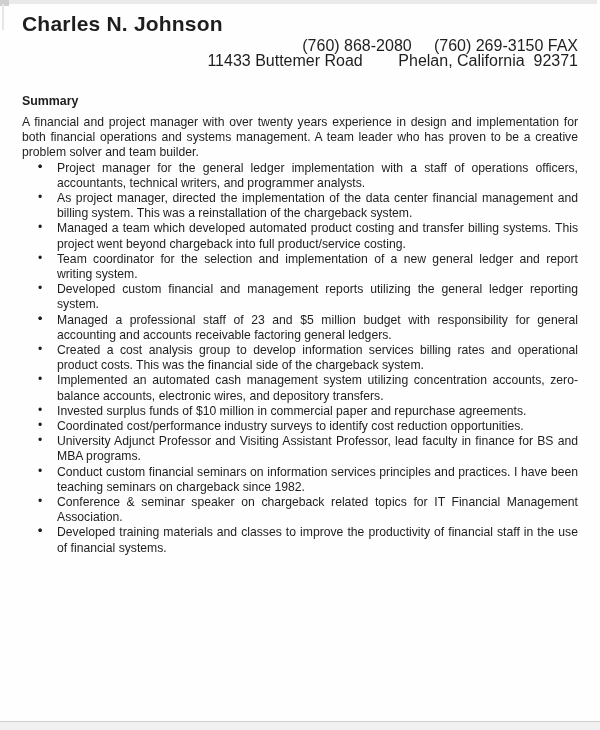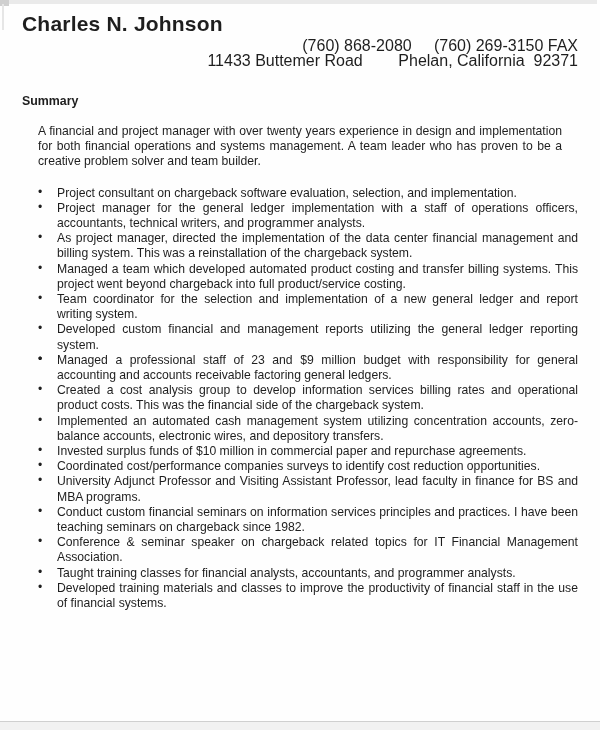--- a/index.html
+++ b/index.html
@@ -54,21 +54,21 @@
     font-weight: bold;
     margin: 0 0 7px 0;
   }
   h2.first {
     margin-top: 26px;
   }
   p.para {
     font-size: 12.2px;
     line-height: 15.2px;
     text-align: justify;
-    margin: 16px;
+    margin: 0;
   }
   ul.bullets {
     list-style: none;
     margin: 0; padding: 0;
     font-size: 12.2px;
     line-height: 15.2px;
   }
   ul.bullets li {
     position: relative;
     padding-left: 35px;
@@ -96,46 +96,46 @@
       <div class="contact">11433 Buttemer Road        Phelan, California  92371</div>
     </header>
 
     <section>
       <h2 class="section-heading first">Summary</h2>
       <p class="para">A financial and project manager with over twenty years experience in design and implementation for both financial operations and systems management.  A team leader who has proven to be a creative problem solver and team builder.</p>
     </section>
 
     <section>
       <ul class="bullets">
-          <li><span class="dot">•</span><span>Project consultant on chargeback software evaluation, selection, and implementation.</span></li>
+          <li><span class="dot">•</span></li>
           <li><span class="dot">•</span><span>Project manager for the general ledger implementation with a staff of operations officers, accountants, technical writers, and programmer analysts.</span></li>
           <li><span class="dot">•</span><span>As project manager, directed the implementation of the data center financial management and billing system.  This was a reinstallation of the chargeback system.</span></li>
           <li><span class="dot">•</span><span>Managed a team which developed automated product costing and transfer billing systems.  This project went beyond chargeback into full product/service costing.</span></li>
           <li><span class="dot">•</span><span>Team coordinator for the selection and implementation of a new general ledger and report writing system.</span></li>
           <li><span class="dot">•</span><span>Developed custom financial and management reports utilizing the general ledger reporting system.</span></li>
         </ul>
     </section>
 
     <section>
       <ul class="bullets">
           <li><span class="dot">•</span></li>
-          <li><span class="dot">•</span><span>Managed a professional staff of 23 and $9 million budget with responsibility for general accounting and accounts receivable factoring general ledgers.</span></li>
+          <li><span class="dot">•</span><span>Managed a professional staff of 23 and $5 million budget with responsibility for general accounting and accounts receivable factoring general ledgers.</span></li>
           <li><span class="dot">•</span><span>Created a cost analysis group to develop information services billing rates and operational product costs.  This was the financial side of the chargeback system.</span></li>
           <li><span class="dot">•</span><span>Implemented an automated cash management system utilizing concentration accounts, zero-balance accounts, electronic wires, and depository transfers.</span></li>
           <li><span class="dot">•</span><span>Invested surplus funds of $10 million in commercial paper and repurchase agreements.</span></li>
-          <li><span class="dot">•</span><span>Coordinated cost/performance companies surveys to identify cost reduction opportunities.</span></li>
+          <li><span class="dot">•</span><span>Coordinated cost/performance industry surveys to identify cost reduction opportunities.</span></li>
         </ul>
     </section>
 
     <section>
       <ul class="bullets">
           <li><span class="dot">•</span><span>University Adjunct Professor and Visiting Assistant Professor, lead faculty in finance for BS and MBA programs.</span></li>
           <li><span class="dot">•</span><span>Conduct custom financial seminars on information services principles and practices.  I have been teaching seminars on chargeback since 1982.</span></li>
           <li><span class="dot">•</span><span>Conference &amp; seminar speaker on chargeback related topics for IT Financial Management Association.</span></li>
-          <li><span class="dot">•</span><span>Taught training classes for financial analysts, accountants, and programmer analysts.</span></li>
+          <li><span class="dot">•</span></li>
           <li><span class="dot">•</span><span>Developed training materials and classes to improve the productivity of  financial staff in the use of financial systems.</span></li>
         </ul>
     </section>
 
   </div>
 
   <div class="artifact-bottom"></div>
 </div>
 
 </body></html>

